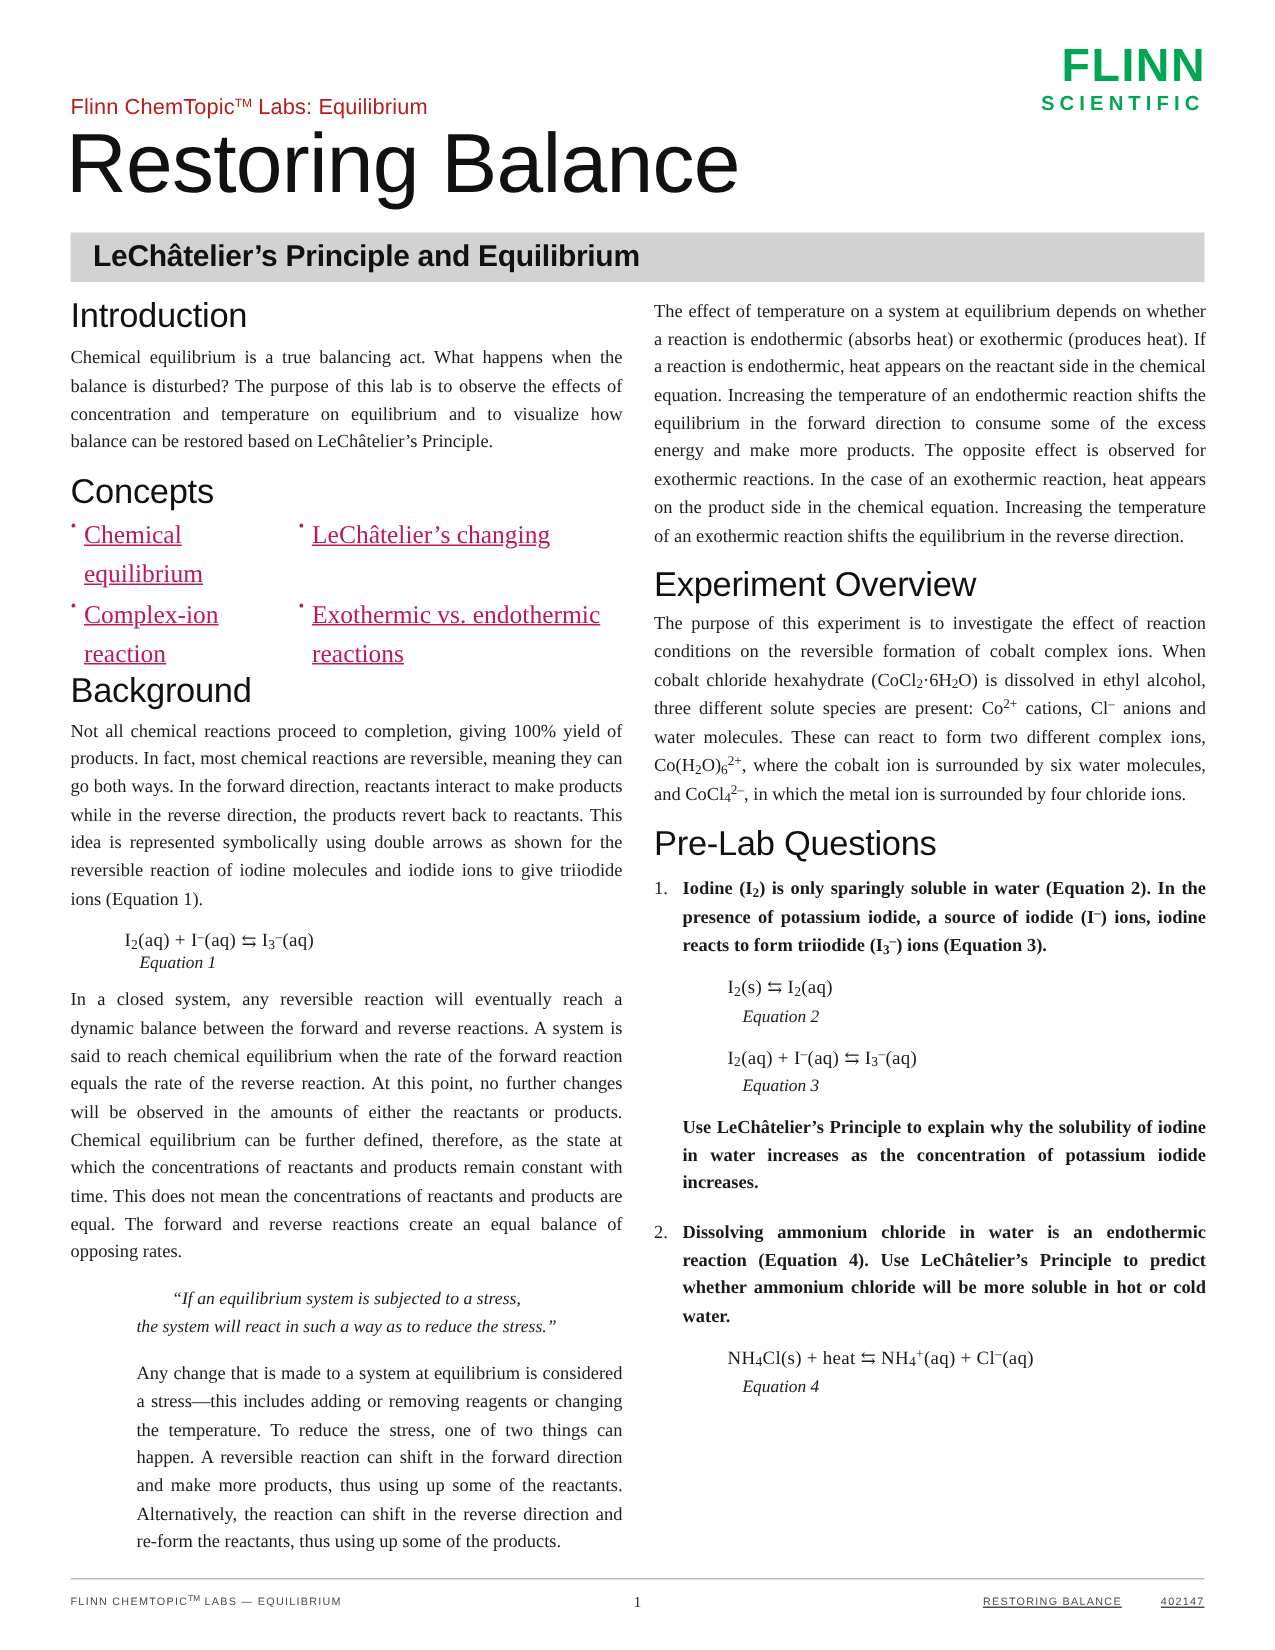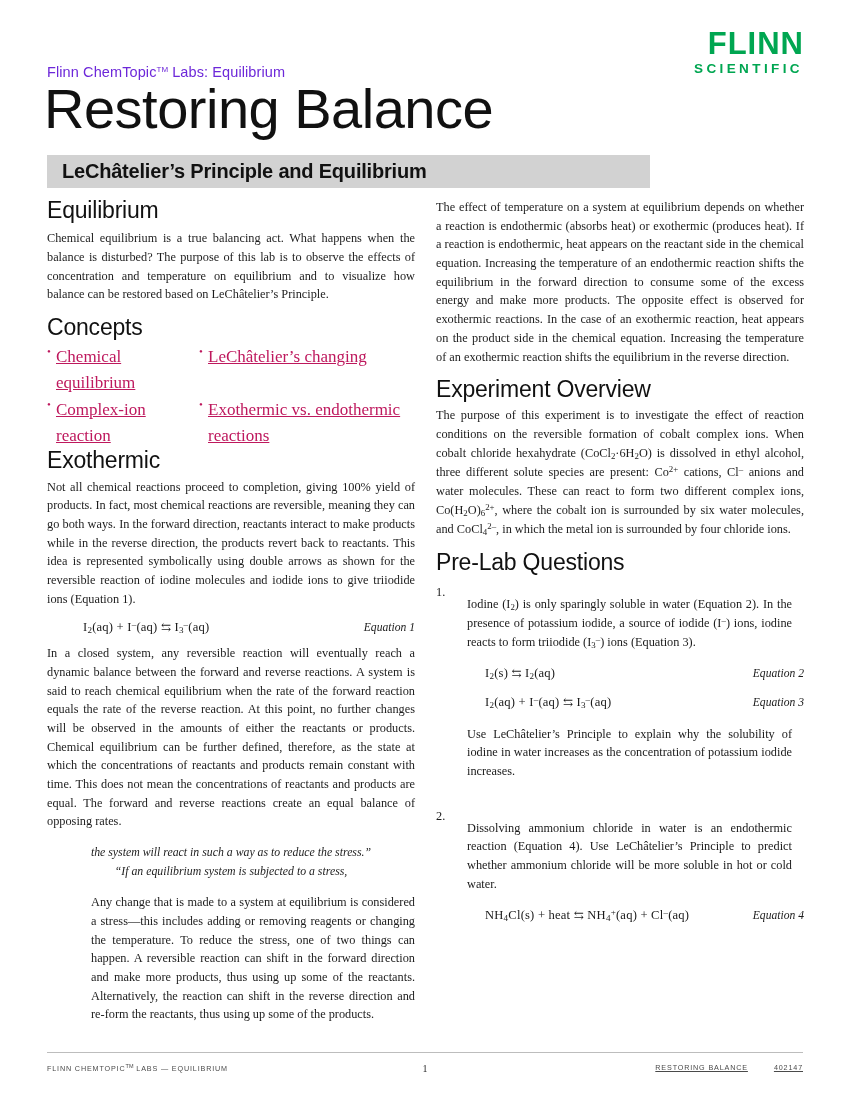--- a/index.html
+++ b/index.html
@@ -51,21 +51,21 @@
     margin-right: 1px;
   }
 
   
   .kicker {
     position: absolute;
     left: 47px;
     top: 64px;
     font-family: "Liberation Sans", "DejaVu Sans", sans-serif;
     font-size: 14.5px;
-    color: #6d28d9;
+    color: #b91c1c;
     letter-spacing: 0.1px;
   }
   .kicker sup {
     font-size: 8px;
     vertical-align: 5px;
     letter-spacing: 0;
   }
   .doc-title {
     position: absolute;
     left: 44px;
@@ -74,21 +74,21 @@
     font-size: 56px;
     font-weight: normal;
     letter-spacing: -0.5px;
     color: #111111;
     line-height: 1.05;
   }
   .subtitle-bar {
     position: absolute;
     left: 47px;
     top: 155px;
-    width: 603px;
+    width: 756px;
     height: 33px;
     background: #d2d2d2;
   }
   .subtitle-bar span {
     position: absolute;
     left: 15px;
     top: 5px;
     font-family: "Liberation Sans", "DejaVu Sans", sans-serif;
     font-weight: bold;
     font-size: 20px;
@@ -149,20 +149,21 @@
     font-size: 11px;
   }
 
   
   .eqrow {
     display: flex;
     align-items: baseline;
     justify-content: space-between;
     margin: 9px 0 9px 0;
     font-size: 12.6px;
+    flex-direction: column;
   }
   .eqrow.indent { padding-left: 36px; }
   .eqrow.indent2 { padding-left: 30px; }
   .eq-body { white-space: nowrap; letter-spacing: 0.2px; }
   .eq-label {
     font-style: italic;
     font-size: 11.6px;
     white-space: nowrap;
     padding-left: 10px;
   }
@@ -198,21 +199,21 @@
     flex: 0 0 19px;
     font-size: 12.3px;
     line-height: 1.52;
   }
   .qbody {
     flex: 1 1 auto;
     font-size: 12.3px;
     line-height: 1.52;
     text-align: justify;
   }
-  .qbody p { margin: 12px; }
+  .qbody p { margin: 0; font-weight: bold; }
 
   
   .footrule {
     position: absolute;
     left: 47px;
     top: 1052px;
     width: 756px;
     height: 1px;
     background: #bdbdbd;
   }
@@ -245,44 +246,44 @@
   <div class="kicker"><span>Flinn ChemTopic</span><sup>TM</sup> <span>Labs: Equilibrium</span></div>
 
   <div class="doc-title">Restoring Balance</div>
 
   <div class="subtitle-bar">
     <span>LeChâtelier’s Principle and Equilibrium</span>
   </div>
 
   <div class="col col-left">
 
-    <h2 class="sec">Equilibrium</h2>
+    <h2 class="sec">Introduction</h2>
     <p class="body">Chemical equilibrium is a true balancing act. What happens when the balance is disturbed? The purpose of this lab is to observe the effects of concentration and temperature on equilibrium and to visualize how balance can be restored based on LeChâtelier’s Principle.</p>
 
     <h2 class="sec tight sec-gap">Concepts</h2>
     <div class="concepts">
       <div class="concept">Chemical equilibrium</div>
       <div class="concept">LeChâtelier’s changing</div>
       <div class="concept">Complex-ion reaction</div>
       <div class="concept">Exothermic vs. endothermic reactions</div>
     </div>
 
-    <h2 class="sec tight sec-gap">Exothermic</h2>
+    <h2 class="sec tight sec-gap">Background</h2>
     <p class="body">Not all chemical reactions proceed to completion, giving 100% yield of products. In fact, most chemical reactions are reversible, meaning they can go both ways. In the forward direction, reactants interact to make products while in the reverse direction, the products revert back to reactants. This idea is represented symbolically using double arrows as shown for the reversible reaction of iodine molecules and iodide ions to give triiodide ions (Equation 1).</p>
 
     <div class="eqrow indent">
       <span class="eq-body"><span>I</span><sub>2</sub><span>(aq)</span>&nbsp;<span>+</span>&nbsp;<span>I</span><sup>–</sup><span>(aq)</span><span class="eqarrow">⇆</span><span>I</span><sub>3</sub><sup>–</sup><span>(aq)</span></span>
       <span class="eq-label">Equation 1</span>
     </div>
 
     <p class="body">In a closed system, any reversible reaction will eventually reach a dynamic balance between the forward and reverse reactions. A system is said to reach chemical equilibrium when the rate of the forward reaction equals the rate of the reverse reaction. At this point, no further changes will be observed in the amounts of either the reactants or products. Chemical equilibrium can be further defined, therefore, as the state at which the concentrations of reactants and products remain constant with time. This does not mean the concentrations of reactants and products are equal. The forward and reverse reactions create an equal balance of opposing rates.</p>
 
     <div class="quote">
+      <div>“If an equilibrium system is subjected to a stress,</div>
       <div>the system will react in such a way as to reduce the stress.”</div>
-      <div>“If an equilibrium system is subjected to a stress,</div>
     </div>
 
     <p class="body">Any change that is made to a system at equilibrium is considered a stress—this includes adding or removing reagents or changing the temperature. To reduce the stress, one of two things can happen. A reversible reaction can shift in the forward direction and make more products, thus using up some of the reactants. Alternatively, the reaction can shift in the reverse direction and re-form the reactants, thus using up some of the products.</p>
   </div>
 
   <div class="col col-right">
 
     <p class="body">The effect of temperature on a system at equilibrium depends on whether a reaction is endothermic (absorbs heat) or exothermic (produces heat). If a reaction is endothermic, heat appears on the reactant side in the chemical equation. Increasing the temperature of an endothermic reaction shifts the equilibrium in the forward direction to consume some of the excess energy and make more products. The opposite effect is observed for exothermic reactions. In the case of an exothermic reaction, heat appears on the product side in the chemical equation. Increasing the temperature of an exothermic reaction shifts the equilibrium in the reverse direction.</p>
 
     <h2 class="sec tight sec-gap">Experiment Overview</h2>

